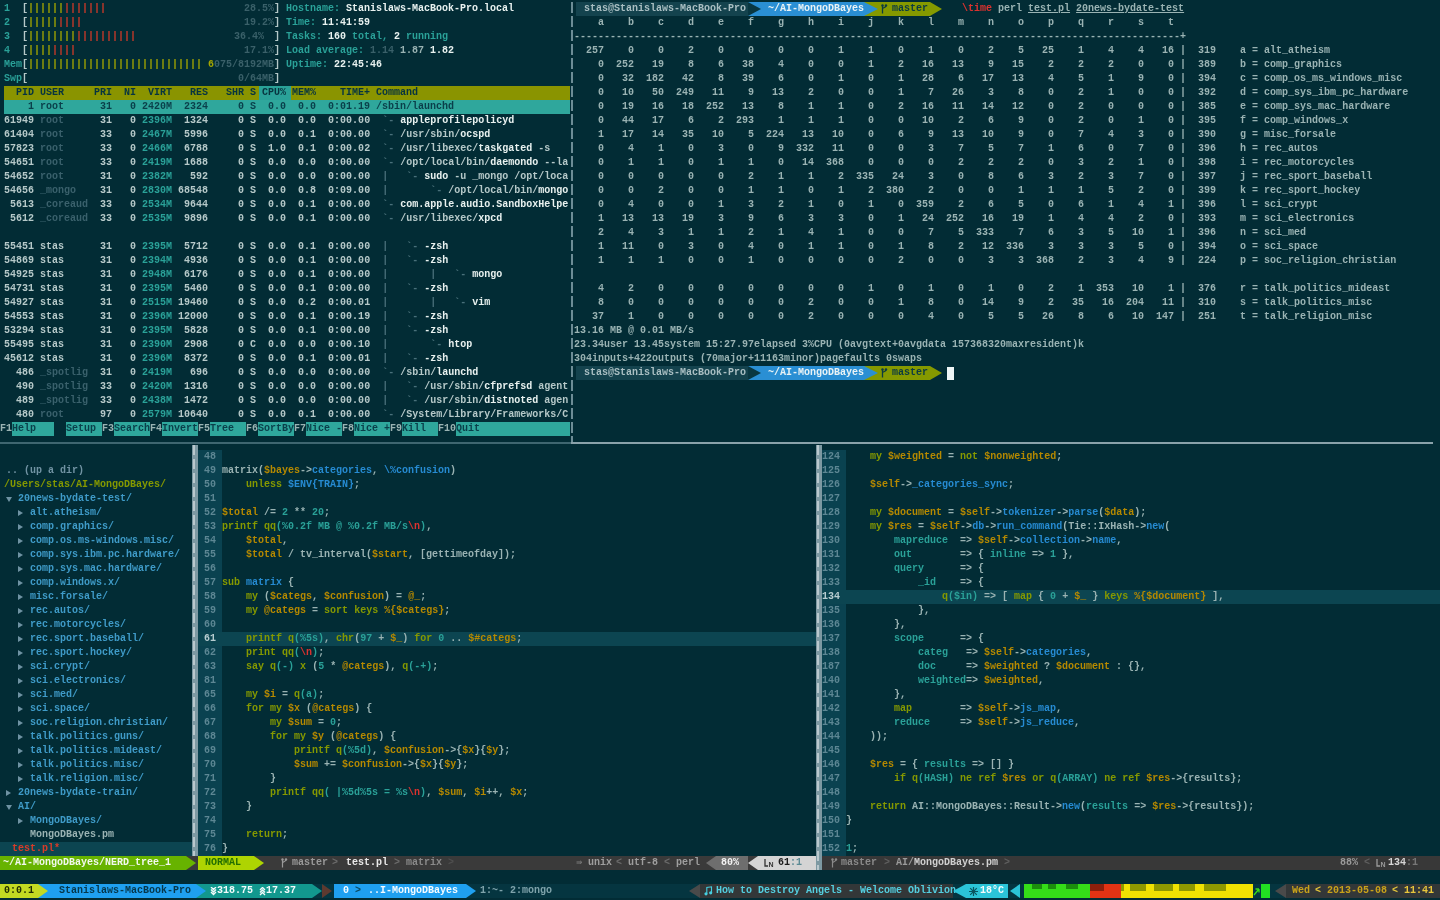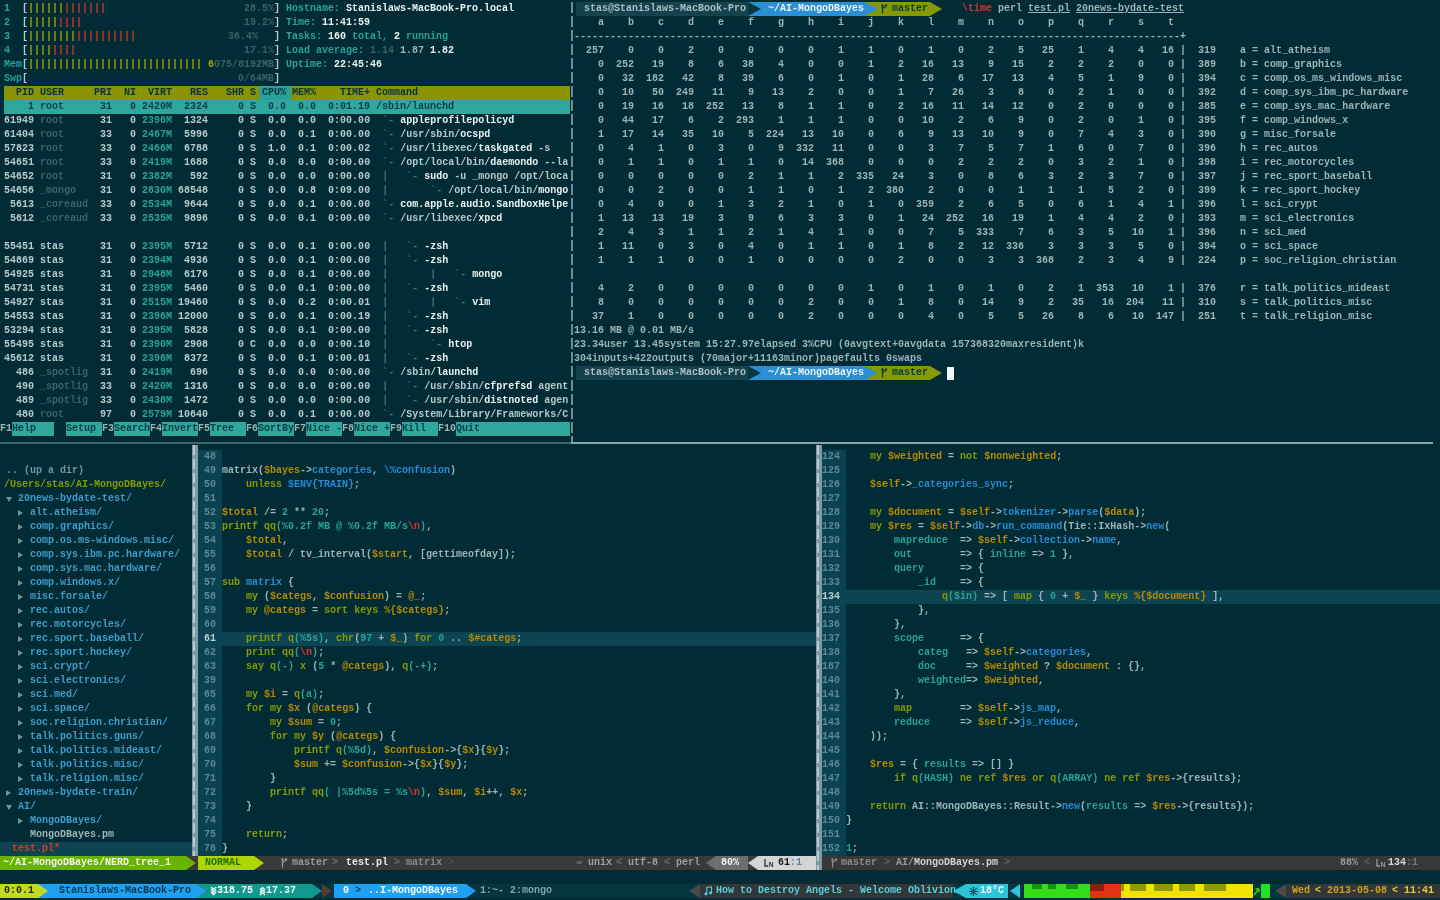--- a/index.html
+++ b/index.html
@@ -15,21 +15,21 @@
 <div style="left:244px;top:2px;"><span style="color:#3a6069">28.5%</span></div>
 <div style="left:274px;top:2px;"><span style="color:#b6c9c9">]</span></div>
 <div style="left:4px;top:16px;"><span style="color:#2aa198">2</span></div>
 <div style="left:22px;top:16px;"><span style="color:#b6c9c9">[</span></div>
 <div style="left:28px;top:16px;"><span style="color:#a4a600">|||||</span><span style="color:#cf3928">||||</span></div>
 <div style="left:244px;top:16px;"><span style="color:#3a6069">19.2%</span></div>
 <div style="left:274px;top:16px;"><span style="color:#b6c9c9">]</span></div>
 <div style="left:4px;top:30px;"><span style="color:#2aa198">3</span></div>
 <div style="left:22px;top:30px;"><span style="color:#b6c9c9">[</span></div>
 <div style="left:28px;top:30px;"><span style="color:#a4a600">||||||||</span><span style="color:#cf3928">||||||||||</span></div>
-<div style="left:228px;top:30px;"><span style="color:#3a6069">36.4%</span></div>
+<div style="left:234px;top:30px;"><span style="color:#3a6069">36.4%</span></div>
 <div style="left:274px;top:30px;"><span style="color:#b6c9c9">]</span></div>
 <div style="left:4px;top:44px;"><span style="color:#2aa198">4</span></div>
 <div style="left:22px;top:44px;"><span style="color:#b6c9c9">[</span></div>
 <div style="left:28px;top:44px;"><span style="color:#a4a600">||||</span><span style="color:#cf3928">||||</span></div>
 <div style="left:244px;top:44px;"><span style="color:#3a6069">17.1%</span></div>
 <div style="left:274px;top:44px;"><span style="color:#b6c9c9">]</span></div>
 <div style="left:4px;top:58px;"><span style="color:#2aa198">Mem</span></div>
 <div style="left:22px;top:58px;"><span style="color:#b6c9c9">[</span></div>
 <div style="left:28px;top:58px;"><span style="color:#a4a600">|||||||||||||||||||||||||||||</span></div>
 <div style="left:208px;top:58px;"><span style="color:#a4a600">6</span><span style="color:#3a6069">075/8192MB</span><span style="color:#b6c9c9">]</span></div>
@@ -224,21 +224,21 @@
 <div style="left:198px;top:534px;"><span style="color:#5d8794"> 54 </span><span style="color:#9ab3b3;">    </span><span style="color:#b58900;">$total</span><span style="color:#9ab3b3;">,</span></div>
 <div style="left:198px;top:548px;"><span style="color:#5d8794"> 55 </span><span style="color:#9ab3b3;">    </span><span style="color:#b58900;">$total</span><span style="color:#9ab3b3;"> / tv_interval(</span><span style="color:#b58900;">$start</span><span style="color:#9ab3b3;">, [gettimeofday]);</span></div>
 <div style="left:198px;top:562px;"><span style="color:#5d8794"> 56 </span></div>
 <div style="left:198px;top:576px;"><span style="color:#5d8794"> 57 </span><span style="color:#859900;">sub</span><span style="color:#9ab3b3;"> </span><span style="color:#268bd2;">matrix</span><span style="color:#9ab3b3;"> {</span></div>
 <div style="left:198px;top:590px;"><span style="color:#5d8794"> 58 </span><span style="color:#9ab3b3;">    </span><span style="color:#859900;">my</span><span style="color:#9ab3b3;"> (</span><span style="color:#b58900;">$categs</span><span style="color:#9ab3b3;">, </span><span style="color:#b58900;">$confusion</span><span style="color:#9ab3b3;">) = </span><span style="color:#b58900;">@_</span><span style="color:#9ab3b3;">;</span></div>
 <div style="left:198px;top:604px;"><span style="color:#5d8794"> 59 </span><span style="color:#9ab3b3;">    </span><span style="color:#859900;">my</span><span style="color:#9ab3b3;"> </span><span style="color:#b58900;">@categs</span><span style="color:#9ab3b3;"> = </span><span style="color:#859900;">sort</span><span style="color:#9ab3b3;"> </span><span style="color:#859900;">keys</span><span style="color:#9ab3b3;"> </span><span style="color:#b58900;">%{$categs}</span><span style="color:#9ab3b3;">;</span></div>
 <div style="left:198px;top:618px;"><span style="color:#5d8794"> 60 </span></div>
 <div style="left:198px;top:632px;"><span style="color:#b8cdd1"> 61 </span><span style="color:#9ab3b3;">    </span><span style="color:#859900;">printf</span><span style="color:#9ab3b3;"> </span><span style="color:#859900;">q</span><span style="color:#2aa198;">(%5s)</span><span style="color:#9ab3b3;">, </span><span style="color:#859900;">chr</span><span style="color:#9ab3b3;">(</span><span style="color:#2aa198;">97</span><span style="color:#9ab3b3;"> + </span><span style="color:#b58900;">$_</span><span style="color:#9ab3b3;">) </span><span style="color:#859900;">for</span><span style="color:#9ab3b3;"> </span><span style="color:#2aa198;">0</span><span style="color:#9ab3b3;"> .. </span><span style="color:#b58900;">$#categs</span><span style="color:#9ab3b3;">;</span></div>
 <div style="left:198px;top:646px;"><span style="color:#5d8794"> 62 </span><span style="color:#9ab3b3;">    </span><span style="color:#859900;">print</span><span style="color:#9ab3b3;"> </span><span style="color:#859900;">qq</span><span style="color:#2aa198;">(</span><span style="color:#dc322f;">\n</span><span style="color:#2aa198;">)</span><span style="color:#9ab3b3;">;</span></div>
 <div style="left:198px;top:660px;"><span style="color:#5d8794"> 63 </span><span style="color:#9ab3b3;">    </span><span style="color:#859900;">say</span><span style="color:#9ab3b3;"> </span><span style="color:#859900;">q</span><span style="color:#2aa198;">(-)</span><span style="color:#9ab3b3;"> </span><span style="color:#859900;">x</span><span style="color:#9ab3b3;"> (</span><span style="color:#2aa198;">5</span><span style="color:#9ab3b3;"> * </span><span style="color:#b58900;">@categs</span><span style="color:#9ab3b3;">), </span><span style="color:#859900;">q</span><span style="color:#2aa198;">(-+)</span><span style="color:#9ab3b3;">;</span></div>
-<div style="left:198px;top:674px;"><span style="color:#5d8794"> 39 </span></div>
+<div style="left:198px;top:674px;"><span style="color:#5d8794"> 81 </span></div>
 <div style="left:198px;top:688px;"><span style="color:#5d8794"> 65 </span><span style="color:#9ab3b3;">    </span><span style="color:#859900;">my</span><span style="color:#9ab3b3;"> </span><span style="color:#b58900;">$i</span><span style="color:#9ab3b3;"> = </span><span style="color:#859900;">q</span><span style="color:#2aa198;">(a)</span><span style="color:#9ab3b3;">;</span></div>
 <div style="left:198px;top:702px;"><span style="color:#5d8794"> 66 </span><span style="color:#9ab3b3;">    </span><span style="color:#859900;">for</span><span style="color:#9ab3b3;"> </span><span style="color:#859900;">my</span><span style="color:#9ab3b3;"> </span><span style="color:#b58900;">$x</span><span style="color:#9ab3b3;"> (</span><span style="color:#b58900;">@categs</span><span style="color:#9ab3b3;">) {</span></div>
 <div style="left:198px;top:716px;"><span style="color:#5d8794"> 67 </span><span style="color:#9ab3b3;">        </span><span style="color:#859900;">my</span><span style="color:#9ab3b3;"> </span><span style="color:#b58900;">$sum</span><span style="color:#9ab3b3;"> = </span><span style="color:#2aa198;">0</span><span style="color:#9ab3b3;">;</span></div>
 <div style="left:198px;top:730px;"><span style="color:#5d8794"> 68 </span><span style="color:#9ab3b3;">        </span><span style="color:#859900;">for</span><span style="color:#9ab3b3;"> </span><span style="color:#859900;">my</span><span style="color:#9ab3b3;"> </span><span style="color:#b58900;">$y</span><span style="color:#9ab3b3;"> (</span><span style="color:#b58900;">@categs</span><span style="color:#9ab3b3;">) {</span></div>
 <div style="left:198px;top:744px;"><span style="color:#5d8794"> 69 </span><span style="color:#9ab3b3;">            </span><span style="color:#859900;">printf</span><span style="color:#9ab3b3;"> </span><span style="color:#859900;">q</span><span style="color:#2aa198;">(%5d)</span><span style="color:#9ab3b3;">, </span><span style="color:#b58900;">$confusion</span><span style="color:#9ab3b3;">-&gt;{</span><span style="color:#b58900;">$x</span><span style="color:#9ab3b3;">}{</span><span style="color:#b58900;">$y</span><span style="color:#9ab3b3;">};</span></div>
 <div style="left:198px;top:758px;"><span style="color:#5d8794"> 70 </span><span style="color:#9ab3b3;">            </span><span style="color:#b58900;">$sum</span><span style="color:#9ab3b3;"> += </span><span style="color:#b58900;">$confusion</span><span style="color:#9ab3b3;">-&gt;{</span><span style="color:#b58900;">$x</span><span style="color:#9ab3b3;">}{</span><span style="color:#b58900;">$y</span><span style="color:#9ab3b3;">};</span></div>
 <div style="left:198px;top:772px;"><span style="color:#5d8794"> 71 </span><span style="color:#9ab3b3;">        }</span></div>
 <div style="left:198px;top:786px;"><span style="color:#5d8794"> 72 </span><span style="color:#9ab3b3;">        </span><span style="color:#859900;">printf</span><span style="color:#9ab3b3;"> </span><span style="color:#859900;">qq</span><span style="color:#2aa198;">( |%5d%5s = %s</span><span style="color:#dc322f;">\n</span><span style="color:#2aa198;">)</span><span style="color:#9ab3b3;">, </span><span style="color:#b58900;">$sum</span><span style="color:#9ab3b3;">, </span><span style="color:#b58900;">$i</span><span style="color:#9ab3b3;">++, </span><span style="color:#b58900;">$x</span><span style="color:#9ab3b3;">;</span></div>
 <div style="left:198px;top:800px;"><span style="color:#5d8794"> 73 </span><span style="color:#9ab3b3;">    }</span></div>
 <div style="left:198px;top:814px;"><span style="color:#5d8794"> 74 </span></div>

